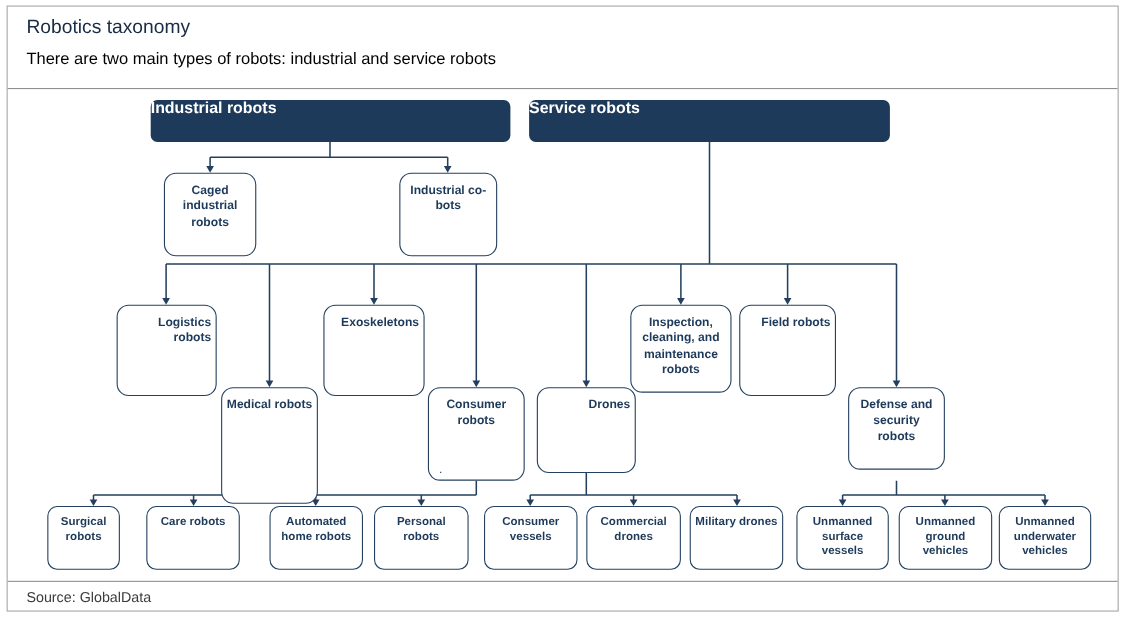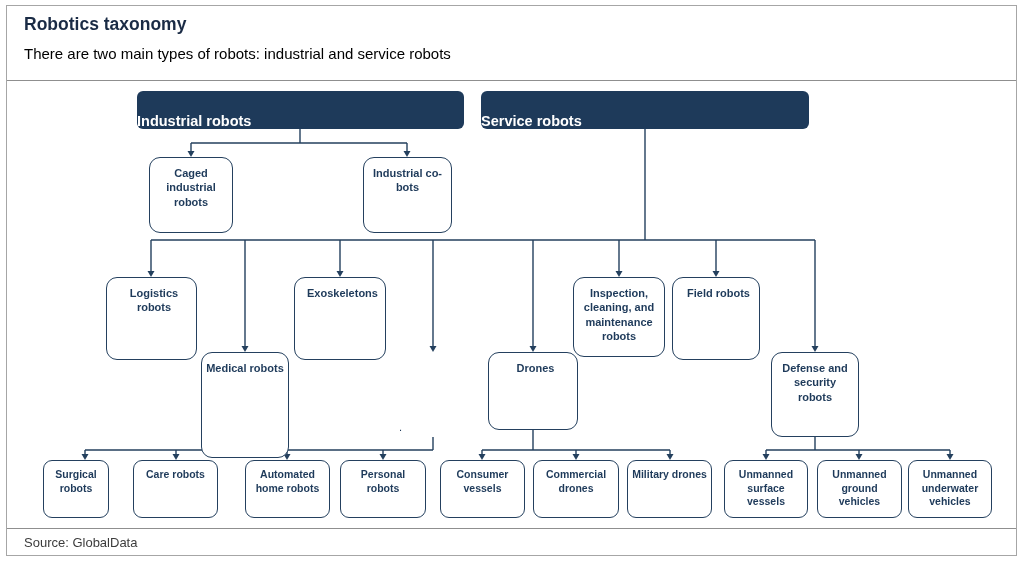--- a/index.html
+++ b/index.html
@@ -1,32 +1,32 @@
 <!DOCTYPE html>
 <html><head>
 <meta charset="utf-8">
 <style>
   *{box-sizing:border-box;margin:0;padding:0}
   html,body{background:#fff}
   body{font-family:"Liberation Sans","DejaVu Sans",sans-serif}
   .page{position:relative;width:1024px;height:562px;background:#fff;overflow:hidden}
   .border-frame{position:absolute;left:6px;top:5px;width:1011px;height:551px;border:1px solid #a6a6a6;background:#fff}
-  .page-title{position:absolute;left:24px;top:14px;font-size:17.5px;font-weight:bold;color:#1a2b45}
+  .page-title{position:absolute;left:24px;top:14px;font-size:17.5px;font-weight:normal;color:#1a2b45}
   .page-subtitle{position:absolute;left:24px;top:45px;font-size:15px;color:#000000}
   .hr{position:absolute;left:7px;width:1009px;height:1px;background:#8f8f8f}
   .hr-top{top:80px}
   .hr-bottom{top:528px}
   .source{position:absolute;left:24px;top:535px;font-size:13px;color:#3c3c3c}
   svg.connectors{position:absolute;left:0;top:0;z-index:0}
   .root{position:absolute;height:38px;background:#1e3a5a;border-radius:6px;color:#fff;
-        display:flex;align-items:flex-end;justify-content:center;font-size:14.5px;font-weight:bold;z-index:1}
+        display:flex;align-items:flex-start;justify-content:center;font-size:14.5px;font-weight:bold;z-index:1}
   .node{position:absolute;background:#fff;border:1.5px solid #24405e;border-radius:11px;
         color:#1e3a5a;font-weight:bold;font-size:11px;line-height:1.3;text-align:center;
         display:flex;align-items:flex-start;justify-content:center;padding:8px 4px 0 4px;z-index:1}
-  .node.tl{text-align:center;justify-content:flex-start;padding-left:9px}
+  .node.tl{text-align:right;justify-content:flex-start;padding-left:9px}
   .node.small{font-size:10.5px;border-radius:9px;padding-top:7px}
   .lbl{display:block;width:100%}
   .stray-dot{position:absolute;left:399px;top:421px;font-size:11px;color:#1e3a5a;z-index:1}
 </style>
 </head>
 <body>
 
 <div class="page">
   <div class="border-frame"></div>
 
@@ -91,24 +91,27 @@
   <div class="node" style="left:573px;top:277px;width:92px;height:80px">
     <span class="lbl">Inspection, cleaning, and maintenance robots</span>
   </div>
   <div class="node tl" style="left:672px;top:277px;width:88px;height:83px">
     <span class="lbl">Field robots</span>
   </div>
 
   <div class="node" style="left:201px;top:352px;width:88px;height:106px">
     <span class="lbl">Medical robots</span>
   </div>
+  <div class="node" style="left:389px;top:352px;width:88px;height:85px">
+    <span class="lbl">Consumer robots</span>
+  </div>
   <div class="node tl" style="left:488px;top:352px;width:90px;height:78px">
     <span class="lbl">Drones</span>
   </div>
-  <div class="node" style="left:771px;top:352px;width:88px;height:85px">
+  <div class="node" style="left:771px;top:352px;width:88px;height:75px">
     <span class="lbl">Defense and security robots</span>
   </div>
 
   <span class="stray-dot">.</span>
 
   <div class="node small" style="left:43px;top:460px;width:66px;height:58px">
     <span class="lbl">Surgical robots</span>
   </div>
   <div class="node small" style="left:133px;top:460px;width:85px;height:58px">
     <span class="lbl">Care robots</span>

